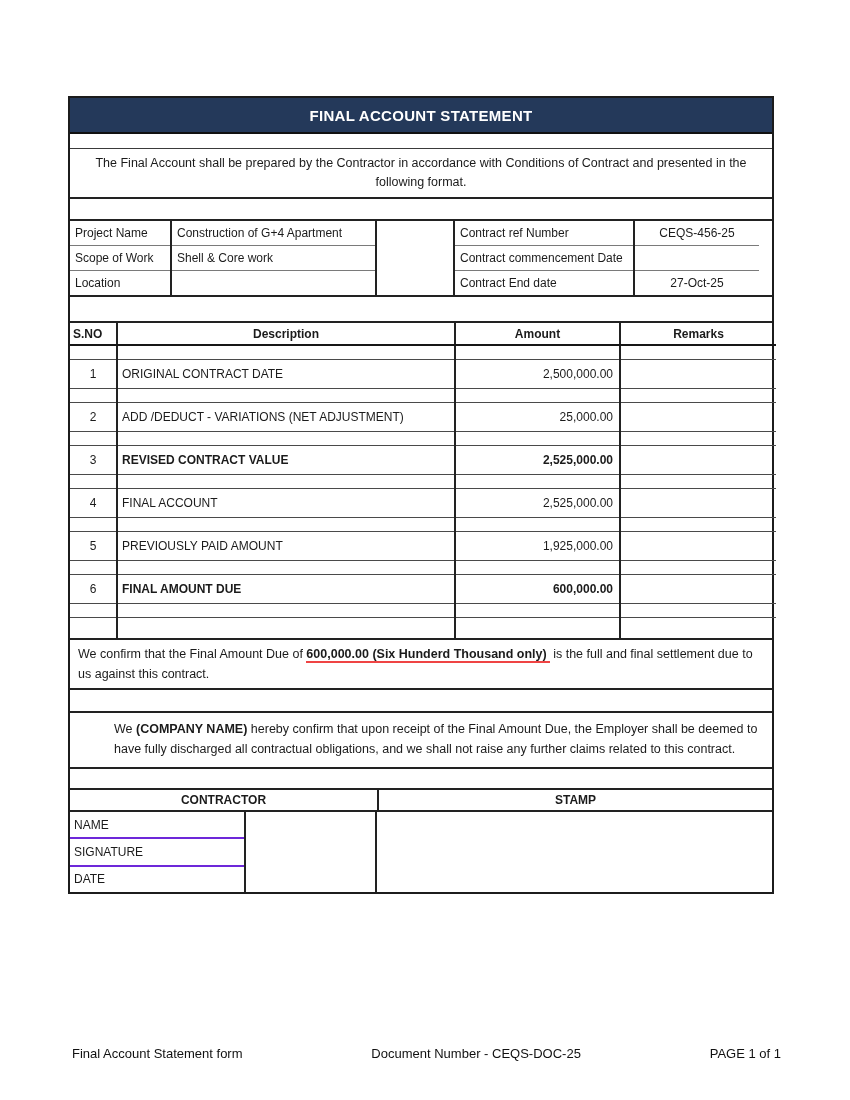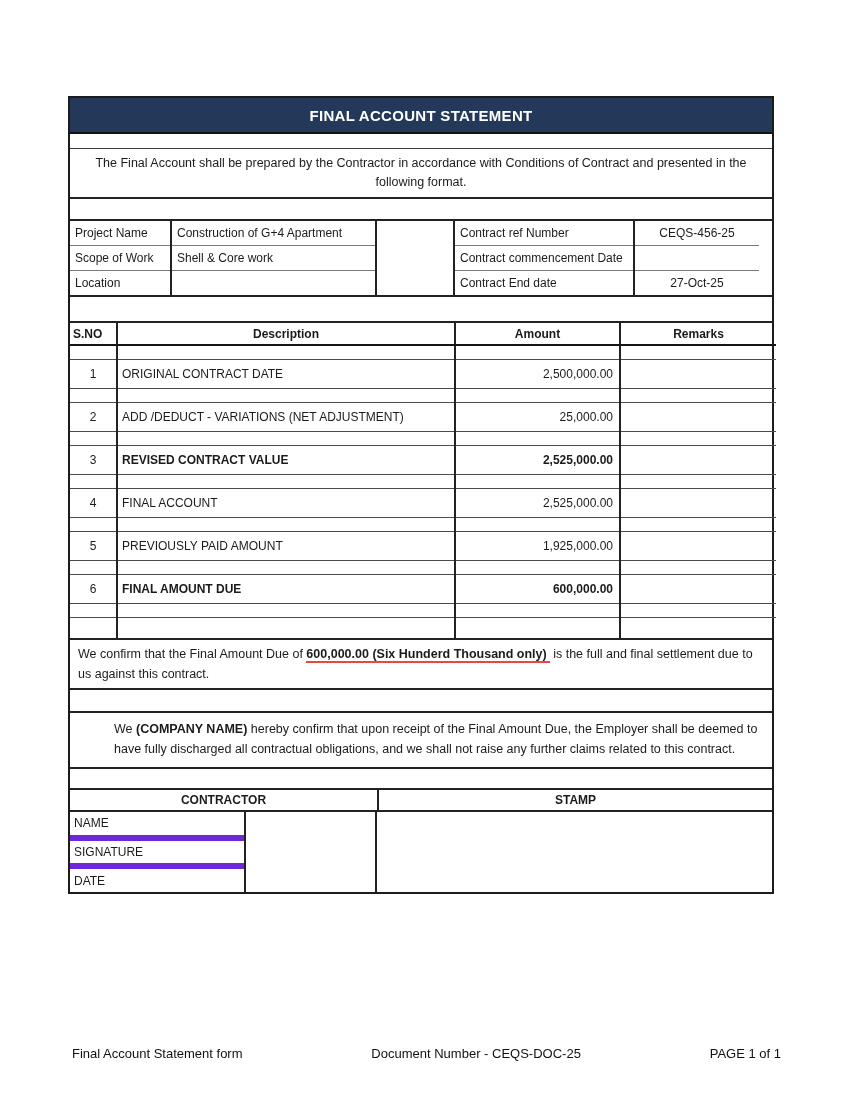--- a/index.html
+++ b/index.html
@@ -81,21 +81,21 @@
   .so-head .hc{
     box-sizing:border-box;display:flex;align-items:center;justify-content:center;
     font-weight:bold;font-size:12px;
   }
   .so-head .hc.left{width:307px;}
   .so-head .hc.right{flex:1;border-left:2px solid #222;}
   .so-body{display:flex;height:80px;}
   .so-labels{width:174px;display:flex;flex-direction:column;box-sizing:border-box;}
   .so-labels .f{
     flex:1;display:flex;align-items:center;padding-left:4px;font-size:12px;
-    border-bottom:6px solid #6d28d9;box-sizing:border-box;
+    border-bottom:2px solid #6d28d9;box-sizing:border-box;
   }
   .so-labels .f:last-child{border-bottom:none;}
   .so-mid{width:133px;border-left:2px solid #222;border-right:2px solid #222;box-sizing:border-box;}
   .so-stamp{flex:1;}
   
   .footer{
     position:absolute;left:72px;right:69px;top:1046px;
     display:flex;justify-content:space-between;align-items:center;
     font-size:13px;color:#111;font-stretch:normal;
   }

